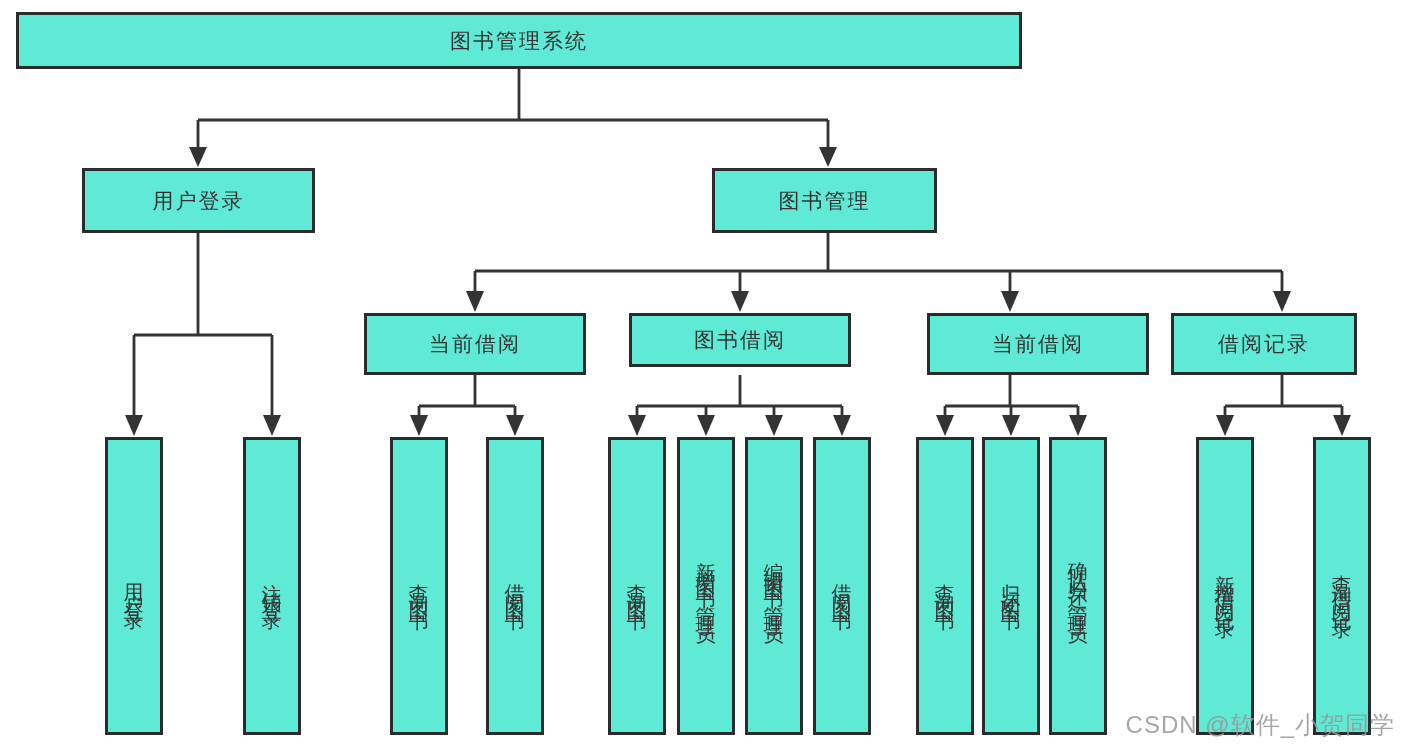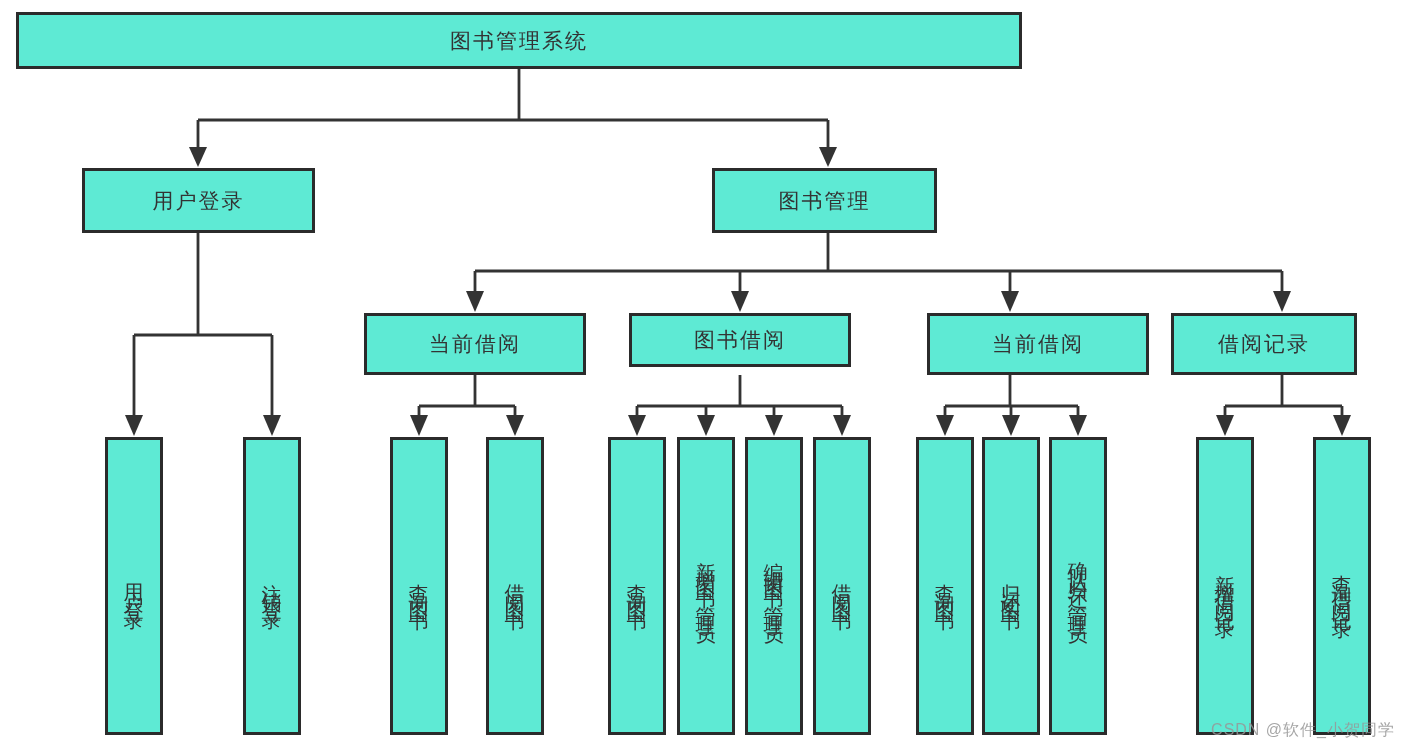--- a/index.html
+++ b/index.html
@@ -41,21 +41,21 @@
     text-orientation: mixed;
     font-size: 20px;
     letter-spacing: 9px;
     line-height: 1;
     white-space: nowrap;
   }
   .watermark {
     position: absolute;
     right: 10px;
     bottom: 6px;
-    font-size: 16px;
+    font-size: 24px;
     color: rgba(150, 150, 150, 0.85);
     letter-spacing: 1px;
     white-space: nowrap;
   }
 </style>
 </head>
 <body>
 
 <div id="canvas">
 

